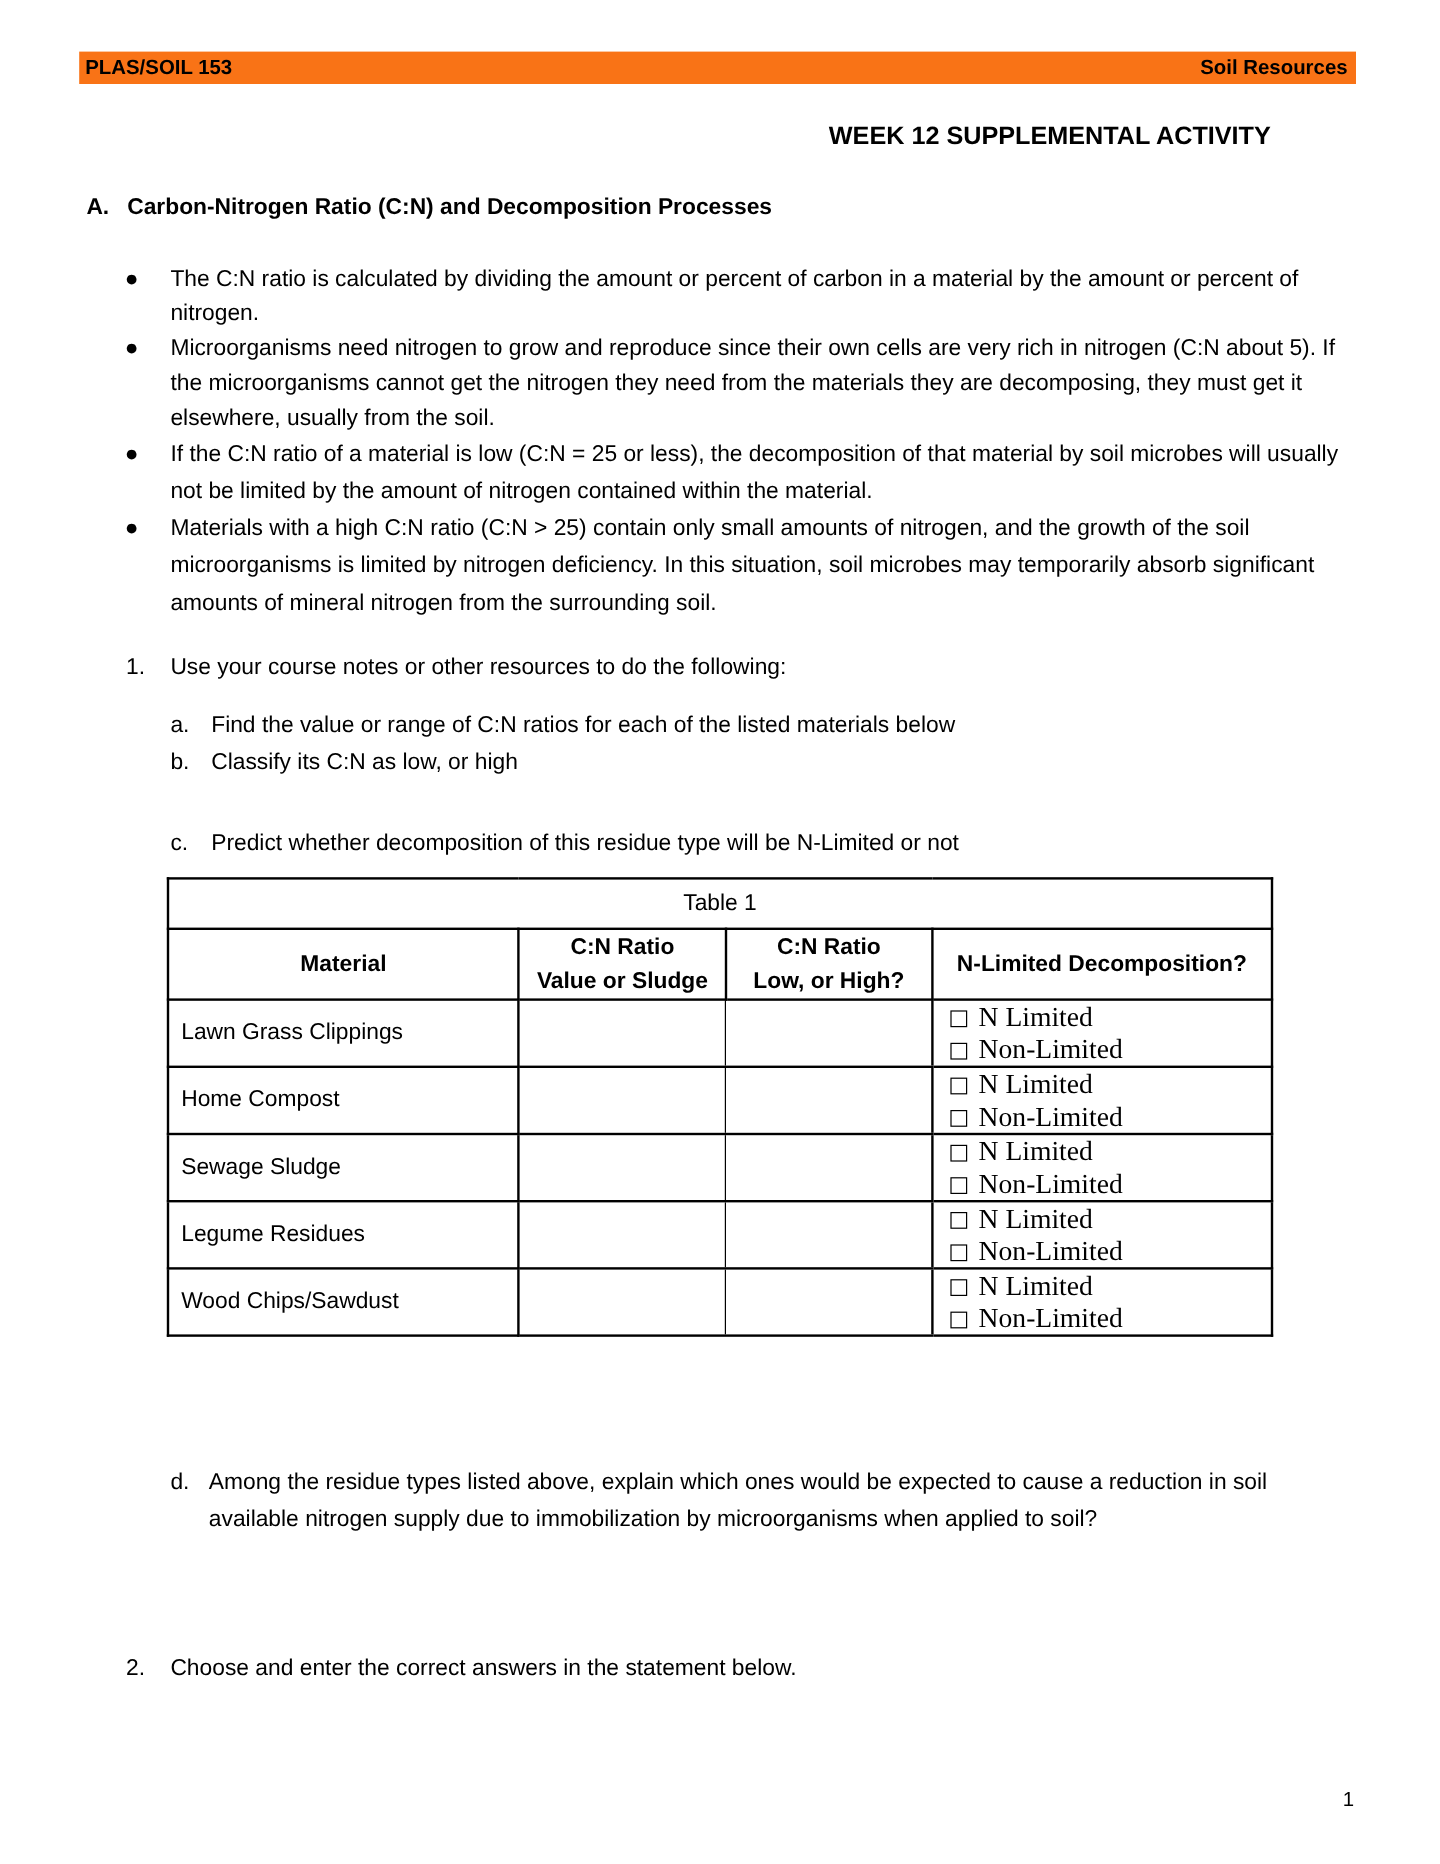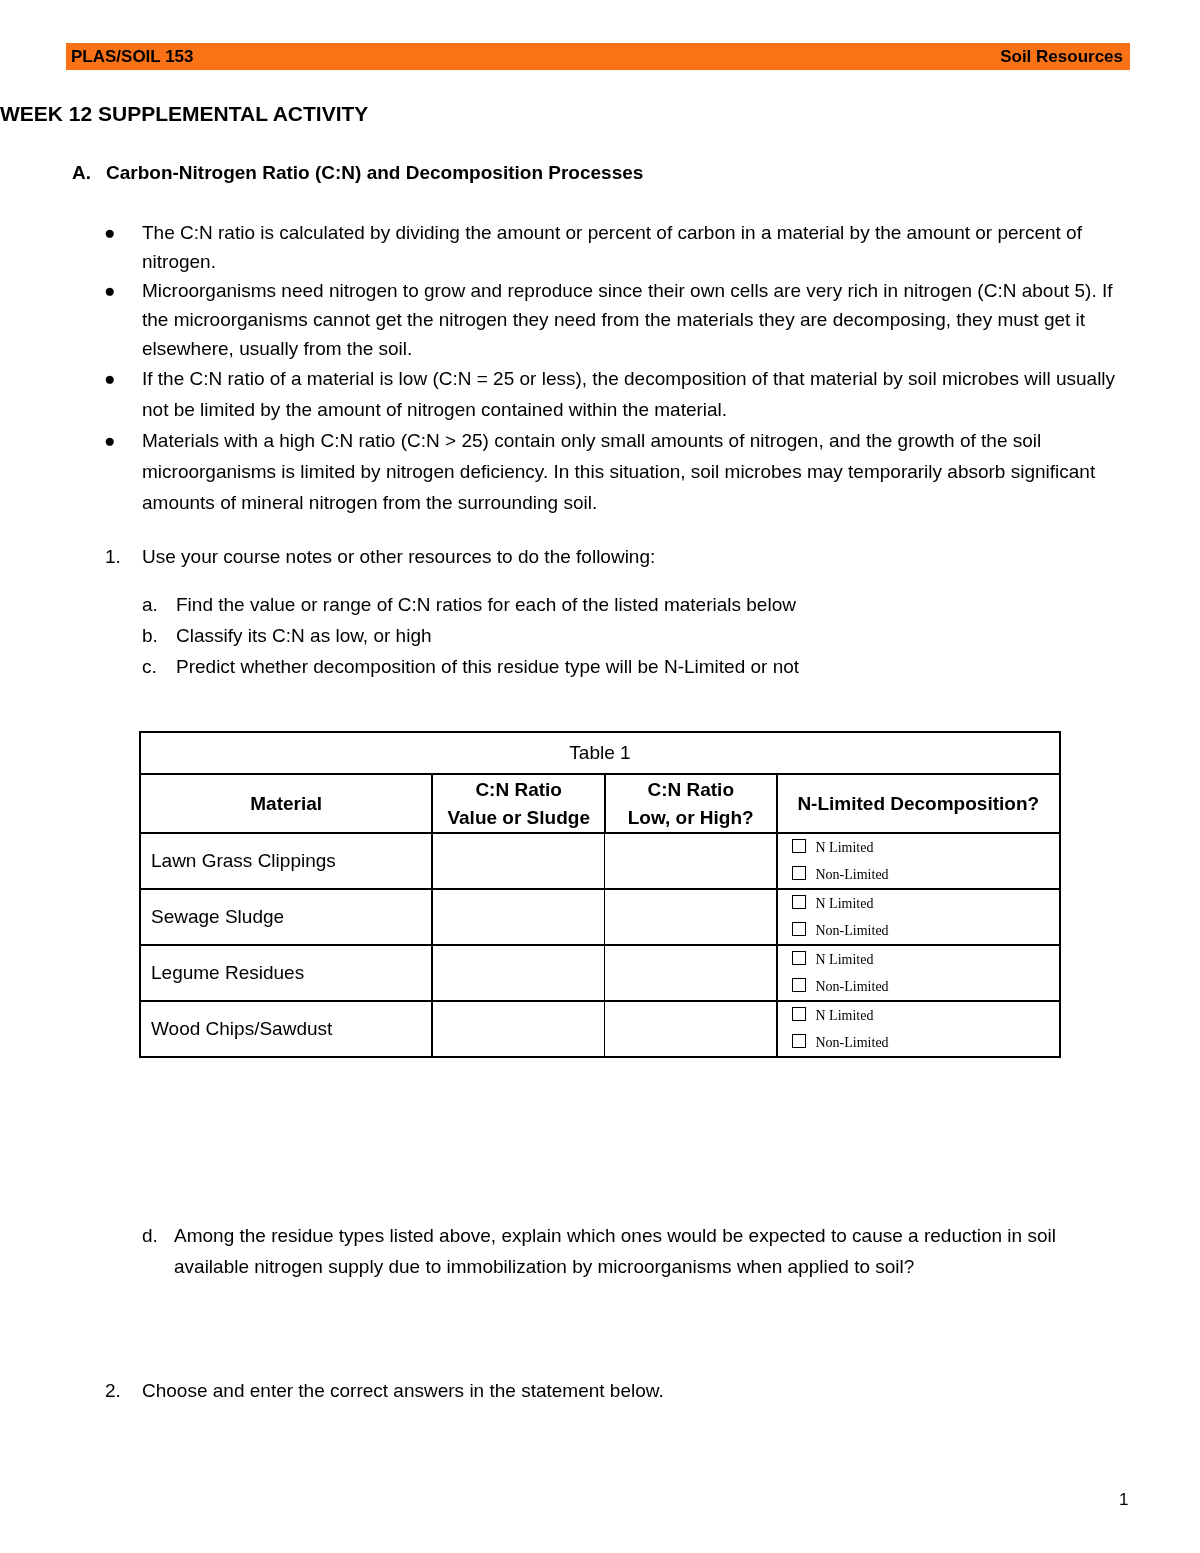--- a/index.html
+++ b/index.html
@@ -2,42 +2,42 @@
 <html><head>
   <meta charset="utf-8">
   <style>
     html, body { margin: 0; padding: 0; background: #ffffff; }
     body { width: 1200px; height: 1553px; position: relative; overflow: hidden;
            font-family: "Liberation Sans", "DejaVu Sans", sans-serif; color: #000; }
     .header-bar { position: absolute; left: 66px; top: 43px; width: 1064px; height: 27px;
                   background: #f97316; }
     .header-left { position: absolute; left: 5px; top: 4px; font-size: 17px; font-weight: bold; }
     .header-right { position: absolute; right: 7px; top: 4px; font-size: 17px; font-weight: bold; }
-    .title { position: absolute; left: 0; width: 1059px; top: 102px; text-align: left;
+    .title { position: absolute; left: 0; width: 1059px; top: 102px; text-align: right;
              font-size: 21px; font-weight: bold; }
     .section-head { position: absolute; left: 72px; top: 162px; font-size: 19px; font-weight: bold; }
     .section-head .lbl { display: inline-block; width: 34px; }
     .bullets { position: absolute; left: 100px; top: 218px; width: 1040px; margin: 0; padding: 0; list-style: none; }
     .bullets li { position: relative; padding-left: 42px; font-size: 19px; line-height: 29px; }
     .bullets li .dot { position: absolute; left: 4px; top: 0; font-size: 19px; }
     .bullets li.b3 { line-height: 31px; }
     .bullets li.b4 { line-height: 31px; }
     .q1 { position: absolute; left: 105px; top: 546px; font-size: 19px; }
     .q1 .num { display: inline-block; width: 37px; }
     .sub { position: absolute; left: 142px; font-size: 19px; }
     .sub .lt { display: inline-block; width: 34px; }
     table.t1 { position: absolute; left: 139px; top: 731px; width: 922px; border-collapse: collapse;
                font-size: 19px; }
     table.t1 td, table.t1 th { border: 2px solid #000; padding: 0; }
     table.t1 .cap { height: 40px; text-align: center; font-weight: normal; border-radius: 12px; }
     table.t1 .hdr th { height: 57px; font-weight: bold; text-align: center; line-height: 28px; }
     table.t1 td.mat { height: 54px; padding-left: 10px; vertical-align: middle; }
     table.t1 td.inner { border-left: 1px solid #000; border-right: 1px solid #000; }
     table.t1 td.chk { padding-left: 14px; font-family: "Liberation Serif", "DejaVu Serif", serif;
-                      font-size: 14px; line-height: 27px; }
+                      font-size: 23px; line-height: 27px; }
     .cb { display: inline-block; width: 12px; height: 12px; border: 1px solid #000; margin-right: 10px;
           vertical-align: -1px; }
     .qd { position: absolute; left: 142px; top: 1220px; width: 990px; font-size: 19px; line-height: 31px; }
     .qd .lt { position: absolute; left: 0; top: 0; }
     .qd .txt { margin-left: 32px; display: block; }
     .q2 { position: absolute; left: 105px; top: 1380px; font-size: 19px; }
     .q2 .num { display: inline-block; width: 37px; }
     .pagenum { position: absolute; left: 1119px; top: 1490px; font-size: 17px; }
   </style>
 </head>
@@ -64,21 +64,21 @@
 <div class="q1">
   <span class="num">1.</span><span>Use your course notes or other resources to do the following:</span>
 </div>
 
 <div class="sub" style="top:594px">
   <span class="lt">a.</span><span>Find the value or range of C:N ratios for each of the listed materials below</span>
 </div>
 <div class="sub" style="top:625px">
   <span class="lt">b.</span><span>Classify its C:N as low, or high</span>
 </div>
-<div class="sub" style="top:656px">
+<div class="sub" style="top:692px">
   <span class="lt">c.</span><span>Predict whether decomposition of this residue type will be N-Limited or not</span>
 </div>
 
 <table class="t1">
   <colgroup>
     <col style="width:293px">
       <col style="width:173px">
       <col style="width:172px">
       <col style="width:284px">
   </colgroup>
@@ -88,20 +88,29 @@
   </tr>
   <tr class="hdr">
     <th>Material</th>
     <th class="inner"><span>C:N Ratio</span><br><span>Value or Sludge</span></th>
     <th class="inner"><span>C:N Ratio</span><br><span>Low, or High?</span></th>
     <th>N-Limited Decomposition?</th>
   </tr>
 
   <tr>
     <td class="mat">Lawn Grass Clippings</td>
+    <td class="inner"></td>
+    <td class="inner"></td>
+    <td class="chk">
+      <div><span class="cb"></span><span>N Limited</span></div>
+      <div><span class="cb"></span><span>Non-Limited</span></div>
+    </td>
+  </tr>
+  <tr>
+    <td class="mat">Home Compost</td>
     <td class="inner"></td>
     <td class="inner"></td>
     <td class="chk">
       <div><span class="cb"></span><span>N Limited</span></div>
       <div><span class="cb"></span><span>Non-Limited</span></div>
     </td>
   </tr>
   <tr>
     <td class="mat">Sewage Sludge</td>
     <td class="inner"></td>

